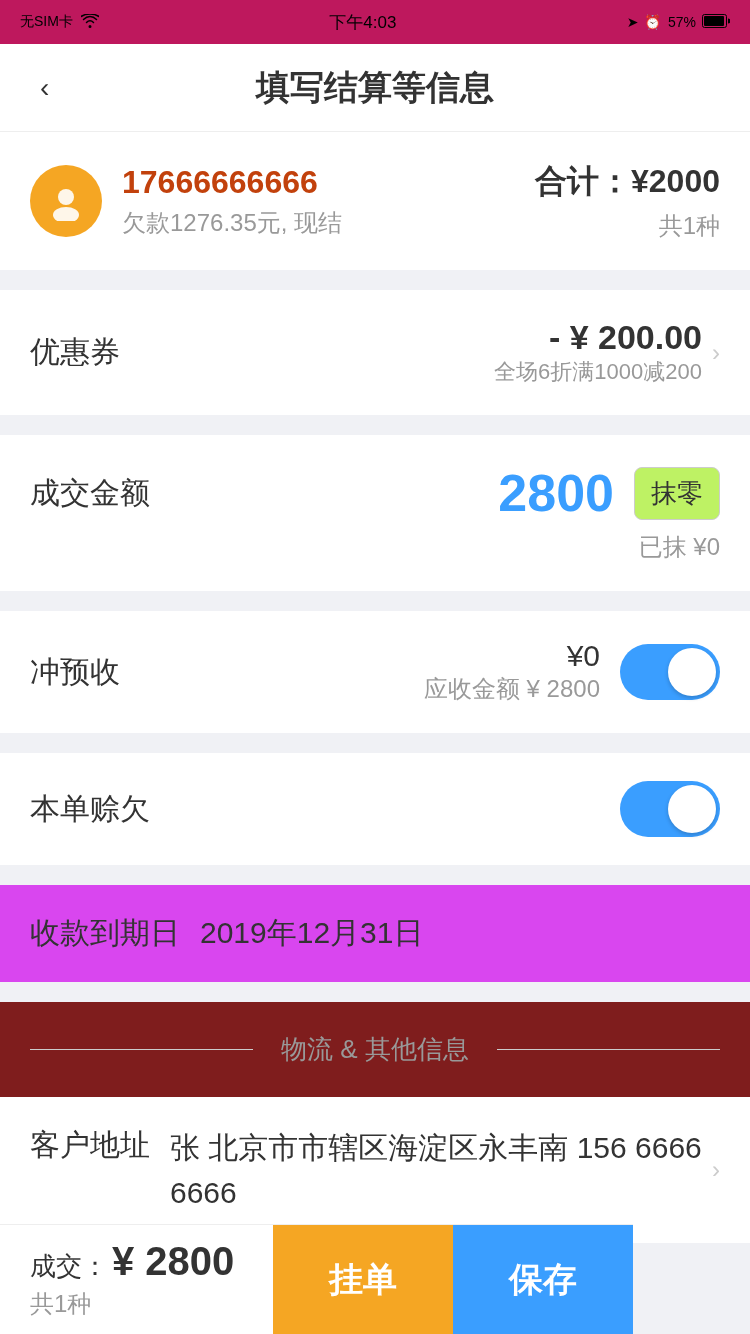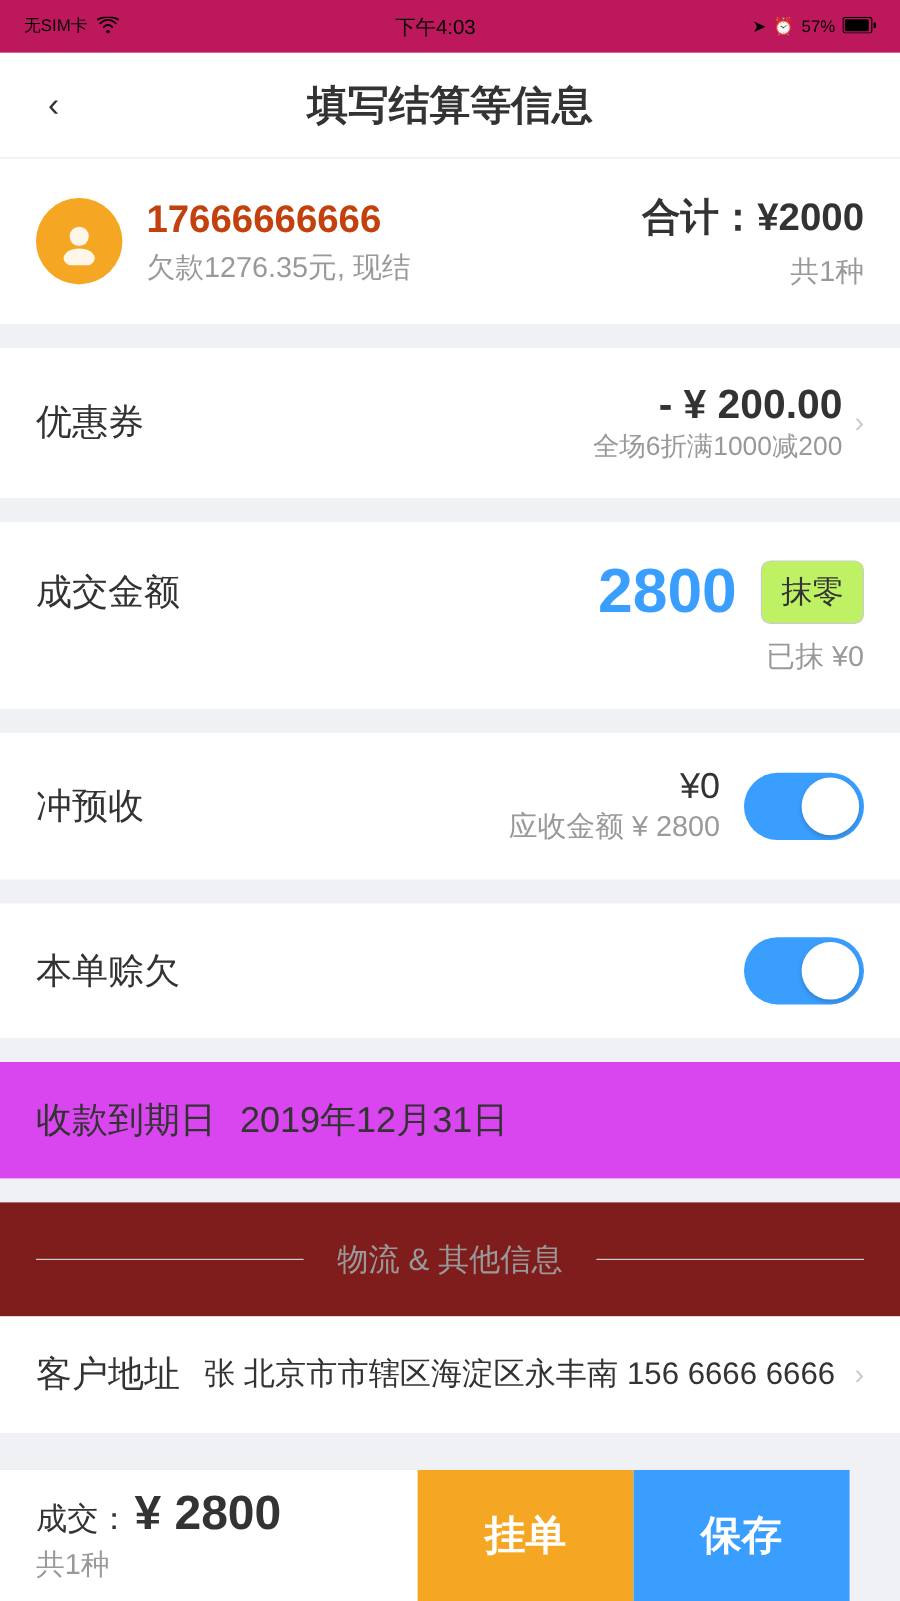--- a/index.html
+++ b/index.html
@@ -202,28 +202,28 @@
       background: #fff;
       padding: 28px 30px;
       margin-bottom: 20px;
     }
     .address-row {
       display: flex;
       align-items: flex-start;
       justify-content: space-between;
     }
     .address-label { font-size: 30px; color: #333; flex-shrink: 0; margin-right: 20px; }
-    .address-value { font-size: 26px; color: #333; flex: 1; line-height: 1.5; }
+    .address-value { font-size: 30px; color: #333; flex: 1; line-height: 1.5; }
 
     
     .bottom-bar {
       position: fixed;
       bottom: 0;
       left: 0;
-      width: 708px;
+      width: 633px;
       height: 110px;
       display: flex;
       align-items: center;
       background: #fff;
       border-top: 1px solid #eee;
     }
     .bottom-summary {
       flex: 1;
       padding: 0 30px;
     }

